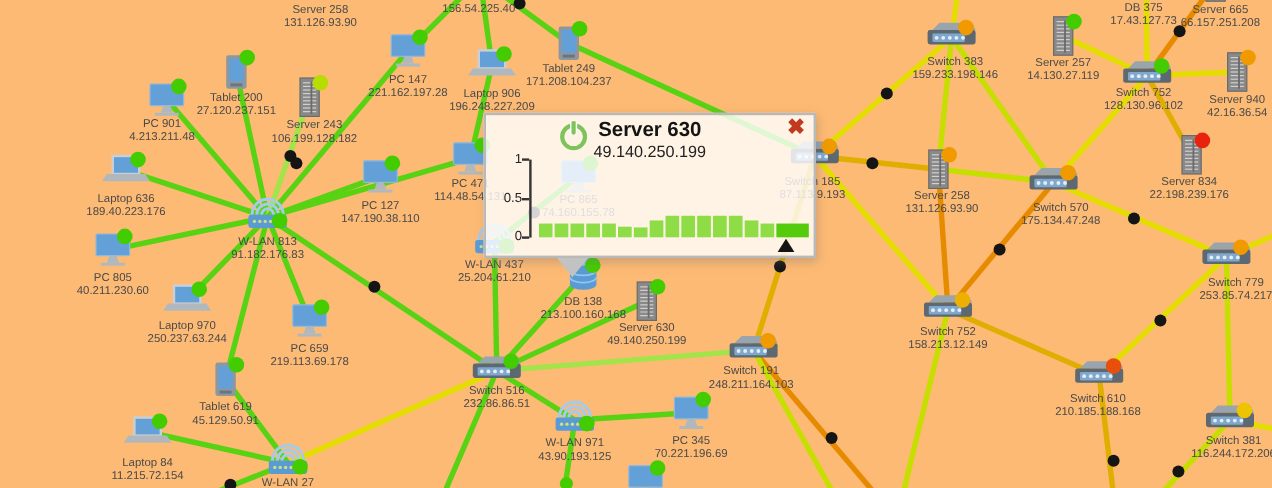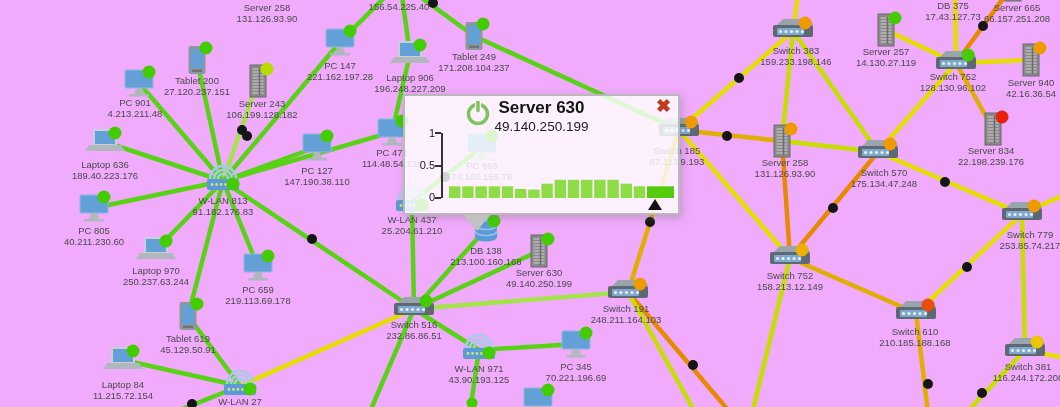--- a/index.html
+++ b/index.html
@@ -1,16 +1,16 @@
 <!DOCTYPE html>
 <html><head>
 <meta charset="utf-8">
 <style>
   html,body{margin:0;padding:0;background:#fff;font-family:"Liberation Sans",sans-serif;}
-  #stage{position:relative;width:1060px;height:407px;background:#f0abfc;overflow:hidden;}
+  #stage{position:relative;width:1060px;height:407px;background:#fdba74;overflow:hidden;}
   #map-svg{position:absolute;left:0;top:0;}
   #popup{position:absolute;left:403px;top:94px;width:277px;height:121px;box-sizing:border-box;
          background:rgba(255,255,255,0.82);border:2px solid #b9b9b9;
          box-shadow:2px 3px 8px rgba(110,110,110,0.35);}
   .ptitle{position:absolute;left:0;right:0;top:2px;text-align:center;font-size:17px;font-weight:bold;color:#141414;}
   .pip{position:absolute;left:0;right:0;top:23px;text-align:center;font-size:13.5px;color:#222;}
   .pclose{position:absolute;right:7px;top:1px;font-size:18px;font-weight:bold;color:#c23a1d;line-height:1;cursor:pointer;}
   .power{position:absolute;left:60px;top:5px;width:26px;height:26px;}
   .ytick{position:absolute;left:6px;width:24px;text-align:right;font-size:11px;color:#222;}
   .axisline{position:absolute;left:36px;top:37px;width:2px;height:65px;background:#333;}

